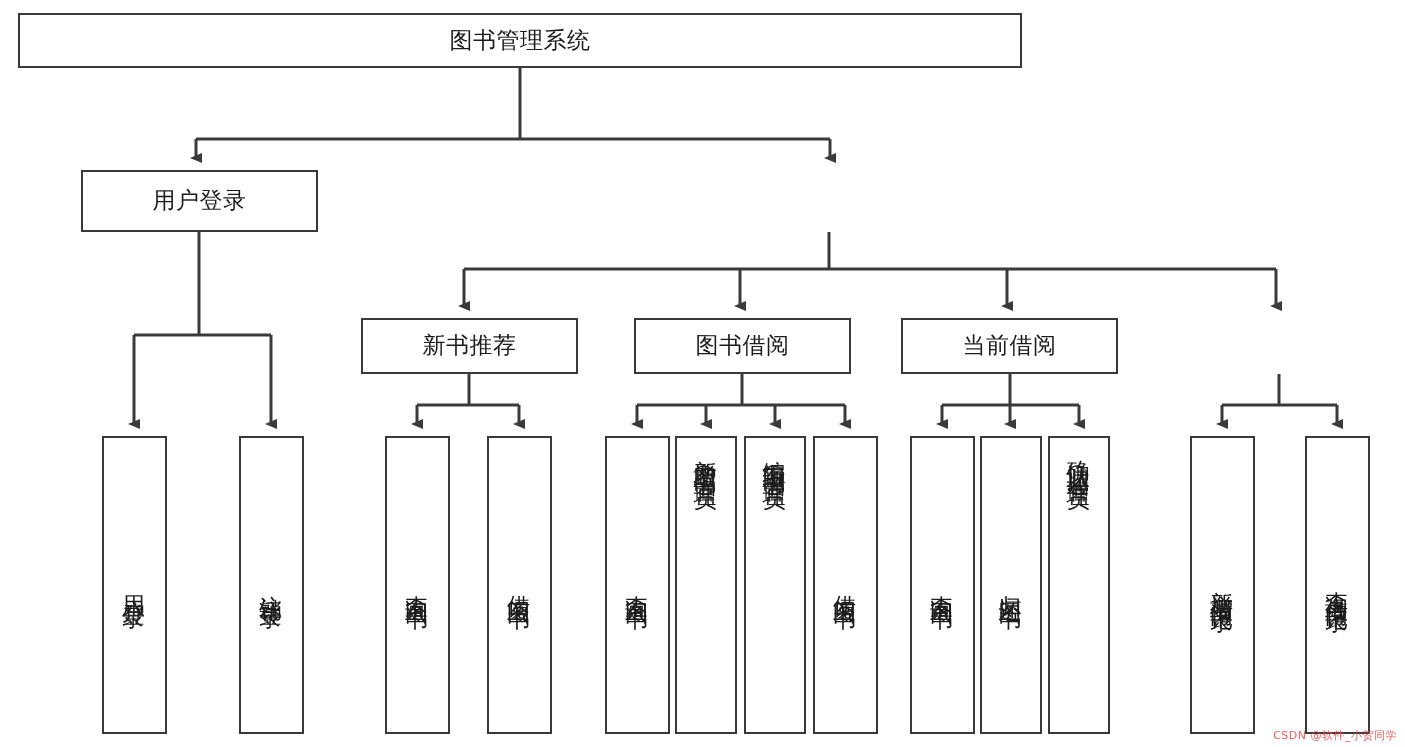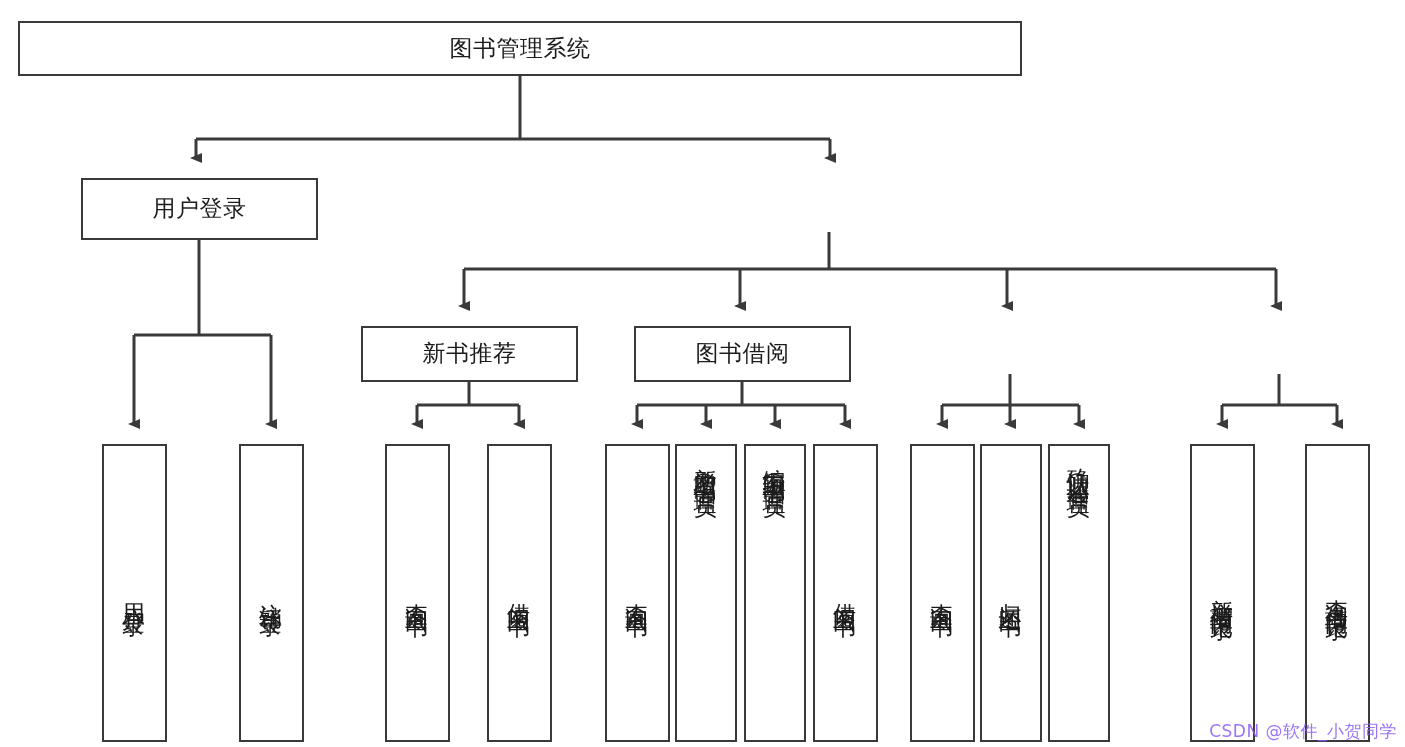--- a/index.html
+++ b/index.html
@@ -28,21 +28,20 @@
   .node {
     position: absolute;
     box-sizing: border-box;
     border: 2px solid #3a3a3a;
     background: #ffffff;
     display: flex;
     align-items: center;
     justify-content: center;
     color: #1c1c1c;
     letter-spacing: 0.5px;
-    margin-top: 8px;
   }
   .node.h {
     font-size: 23px;
     line-height: 1.2;
   }
   .node.root {
     font-size: 23px;
   }
   .node.v {
     writing-mode: vertical-rl;
@@ -57,22 +56,22 @@
   .node.v.topalign {
     justify-content: flex-start;
   }
   .node .label {
     display: block;
   }
   #watermark {
     position: absolute;
     right: 8px;
     bottom: 4px;
-    font-size: 17px;
-    color: #8b5cf6;
+    font-size: 11px;
+    color: #ef4444;
     opacity: 0.85;
     letter-spacing: 0.5px;
     white-space: nowrap;
   }
 </style>
 </head>
 <body>
 
 <div id="canvas">
 
@@ -133,20 +132,23 @@
   <div class="node h" style="left:81px; top:170px; width:237px; height:62px;">
     <span class="label">用户登录</span>
   </div>
 
   <div class="node h" style="left:634px; top:318px; width:217px; height:56px;">
     <span class="label">图书借阅</span>
   </div>
   <div class="node h" style="left:361px; top:318px; width:217px; height:56px;">
     <span class="label">新书推荐</span>
   </div>
+  <div class="node h" style="left:901px; top:318px; width:217px; height:56px;">
+    <span class="label">当前借阅</span>
+  </div>
 
   <div class="node v" style="left:102px; top:436px; width:65px; height:298px;">
     <span class="label">用户登录</span>
   </div>
   <div class="node v" style="left:239px; top:436px; width:65px; height:298px;">
     <span class="label">注销登录</span>
   </div>
 
   <div class="node v" style="left:385px; top:436px; width:65px; height:298px;">
     <span class="label">查询图书</span>

